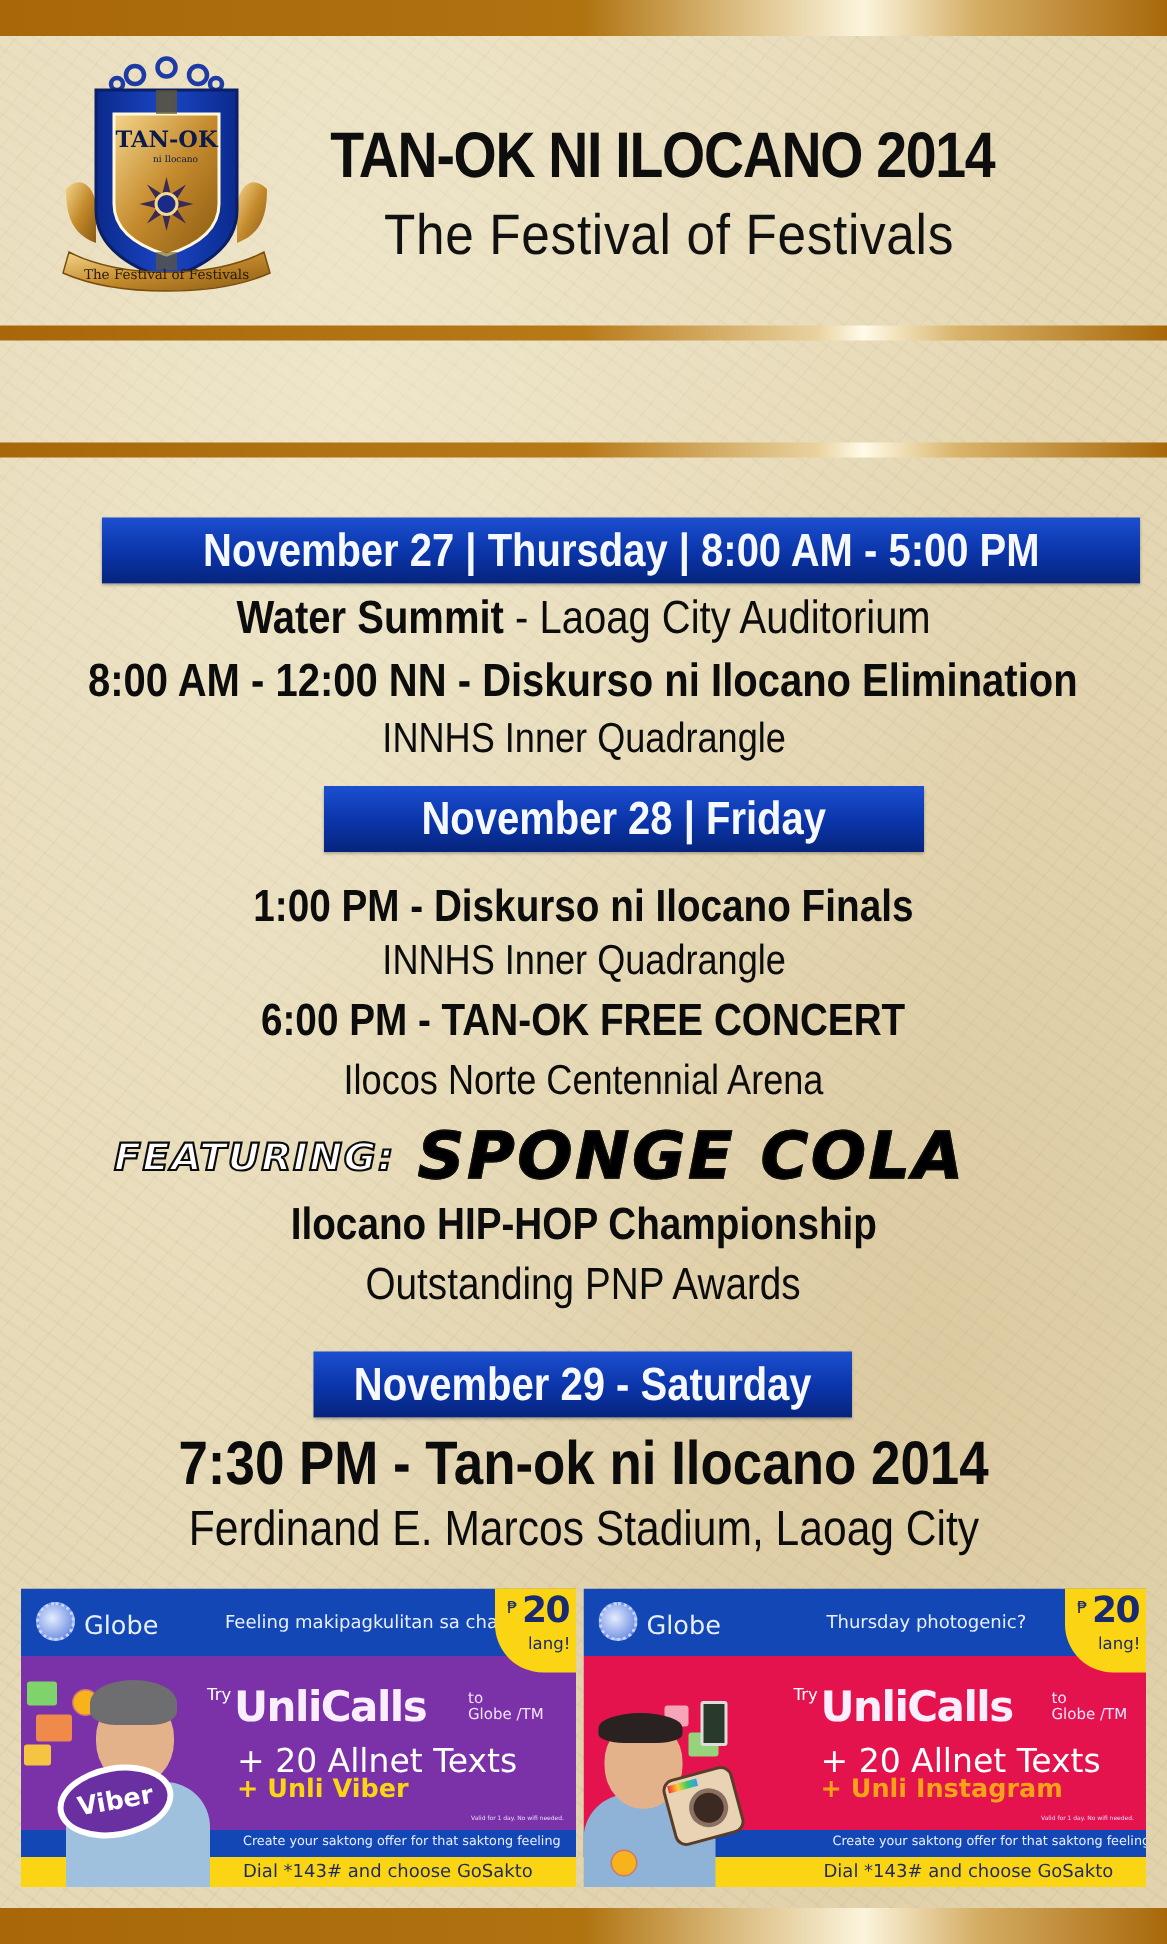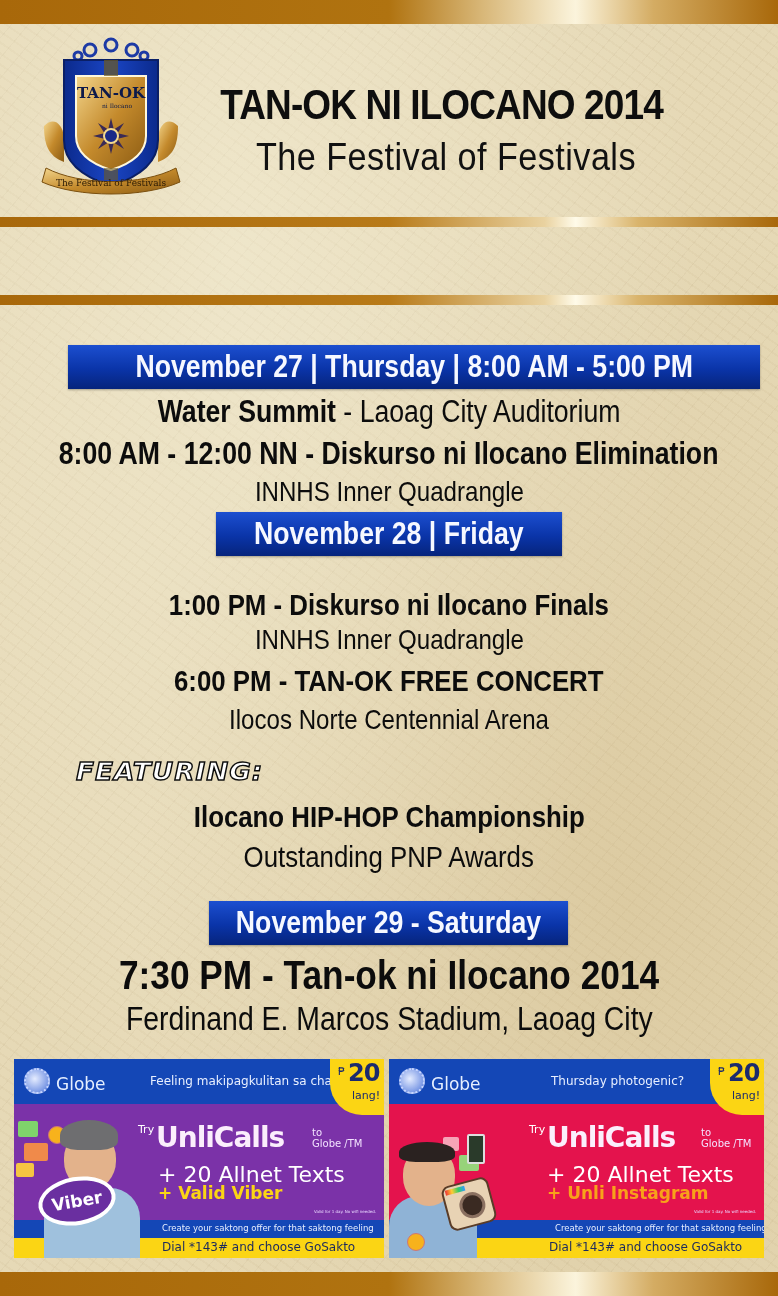--- a/index.html
+++ b/index.html
@@ -168,37 +168,38 @@
     <span class="b">Water Summit</span><span class="n"> - </span><span class="n">Laoag City Auditorium</span>
   </span>
 </div>
 <div class="line" style="top:436px;font-size:31px">
   <span class="inner b">8:00 AM - 12:00 NN - Diskurso ni Ilocano Elimination</span>
 </div>
 <div class="line" style="top:476px;font-size:28px">
   <span class="inner">INNHS Inner Quadrangle</span>
 </div>
 
-<div class="chip" style="left:216px;top:512px;width:346px">
+<div class="chip" style="left:216px;top:524px;width:400px">
   <span>November 28 | Friday</span>
 </div>
 <div class="line" style="top:588px;font-size:30px">
   <span class="inner b">1:00 PM - Diskurso ni Ilocano Finals</span>
 </div>
 <div class="line" style="top:624px;font-size:28px">
   <span class="inner">INNHS Inner Quadrangle</span>
 </div>
 <div class="line" style="top:664px;font-size:30px">
   <span class="inner b">6:00 PM - TAN-OK FREE CONCERT</span>
 </div>
 <div class="line" style="top:704px;font-size:28px">
   <span class="inner">Ilocos Norte Centennial Arena</span>
 </div>
 <div class="featuring">
   <span class="feat-lbl">FEATURING:</span>
+  <span class="feat-band">SPONGE COLA</span>
 </div>
 <div class="line" style="top:800px;font-size:30px">
   <span class="inner b">Ilocano HIP-HOP Championship</span>
 </div>
 <div class="line" style="top:840px;font-size:30px">
   <span class="inner">Outstanding PNP Awards</span>
 </div>
 
 <div class="chip" style="left:209px;top:901px;width:359px">
   <span>November 29 - Saturday</span>
@@ -237,21 +238,21 @@
     <div class="hair" style="left:26px;top:12px;width:58px;height:30px;background:#6e6e70"></div>
   </div>
   <div class="viber-bubble">
       <span>Viber</span>
     </div>
 
   <span class="try" style="left:124px">Try</span>
   <span class="unli" style="left:142px">UnliCalls</span>
   <span class="toglobe" style="left:298px"><span>to</span><br><span>Globe /TM</span></span>
   <span class="allnet" style="left:144px">+ 20 Allnet Texts</span>
-  <span class="unlix" style="left:144px">+ Valid Viber</span>
+  <span class="unlix" style="left:144px">+ Unli Viber</span>
   <span class="valid">Valid for 1 day. No wifi needed.</span>
   <span class="create" style="left:148px">Create your saktong offer for that saktong feeling</span>
   <span class="dial" style="left:148px"><span>Dial </span><b>*143#</b><span> and choose </span><b>GoSakto</b></span>
 </div>
 
 <div class="ad" id="ad-insta">
   <div class="topstrip"></div>
   <div class="mid"></div>
   <div class="cstrip"></div>
   <div class="ystrip"></div>

